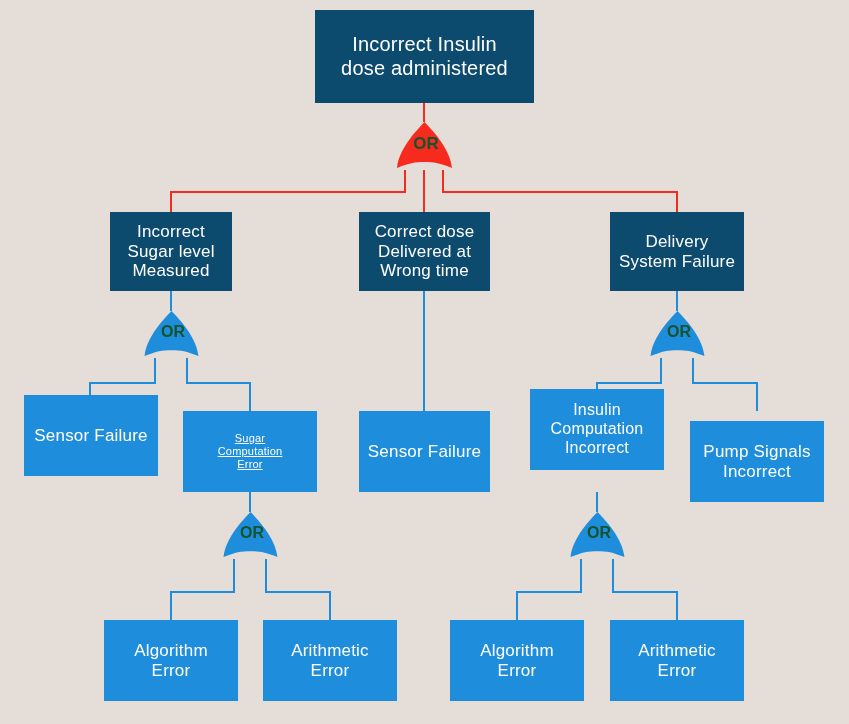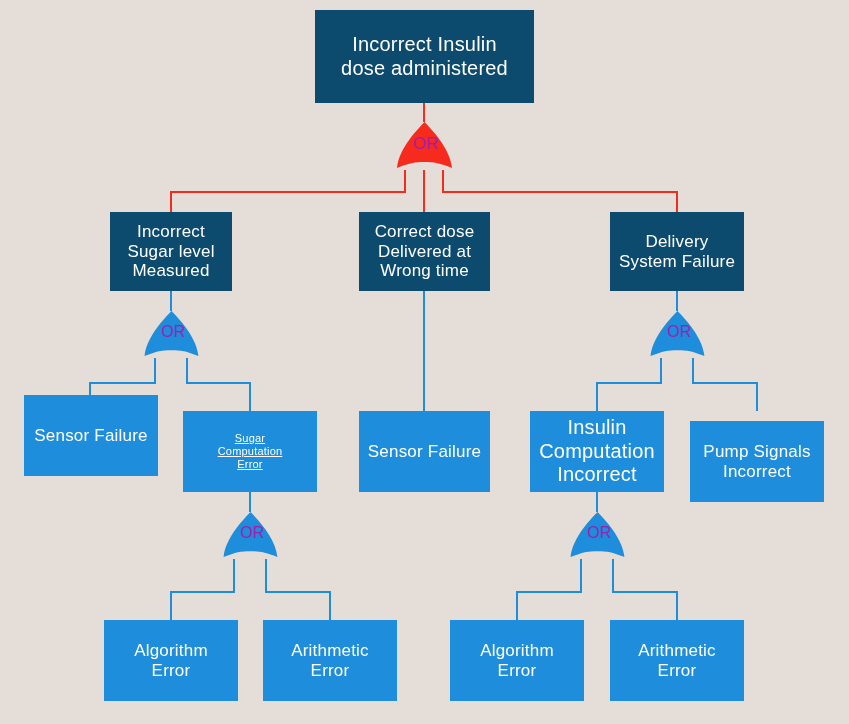--- a/index.html
+++ b/index.html
@@ -45,22 +45,22 @@
   .gate {
     position: absolute;
     z-index: 3;
   }
   .gate svg { display: block; overflow: visible; }
   .gate-label {
     position: absolute;
     left: 3px;
     right: 0;
     text-align: center;
-    color: #a21caf;
-    font-weight: 400;
+    color: #14532d;
+    font-weight: 700;
     pointer-events: none;
   }
 </style>
 </head>
 <body>
 
 <div id="diagram">
 
   <svg class="connectors" viewBox="0 0 849 724" xmlns="http://www.w3.org/2000/svg">
     <g fill="none" stroke="#f72a1e" stroke-width="2">
@@ -129,21 +129,21 @@
   </div>
 
   <div class="node blue" style="left:24px; top:395px; width:134px; height:81px; font-size:17px;">Sensor Failure</div>
 
   <div class="node blue" style="left:183px; top:411px; width:134px; height:81px; font-size:11px;text-decoration:underline;">Sugar
 Computation
 Error</div>
 
   <div class="node blue" style="left:359px; top:411px; width:131px; height:81px; font-size:17px;">Sensor Failure</div>
 
-  <div class="node blue" style="left:530px; top:411px; width:134px; height:81px; font-size:20px;">Insulin
+  <div class="node blue" style="left:530px; top:389px; width:134px; height:81px; font-size:16px;">Insulin
 Computation
 Incorrect</div>
 
   <div class="node blue" style="left:690px; top:411px; width:134px; height:81px; font-size:17px;margin-top:10px;">Pump Signals
 Incorrect</div>
 
   <div class="gate" style="left:222px; top:512px; width:57px; height:47px;">
     <svg width="57" height="47" viewBox="0 0 57 48">
       <path d="M28.5,0 C40,12 54,28 56,46 C44,41 38,40 28.5,40 C19,40 13,41 1,46 C3,28 17,12 28.5,0 Z" fill="#1e8ddb"></path>
     </svg>

